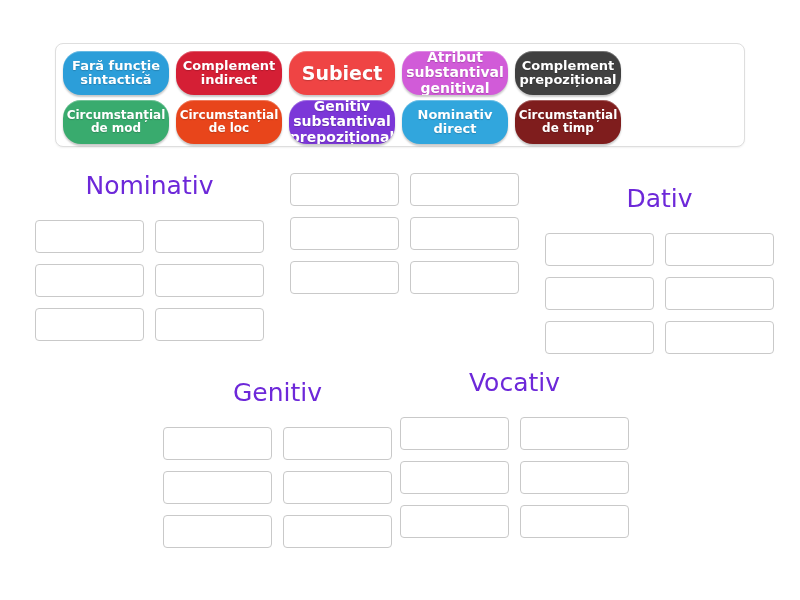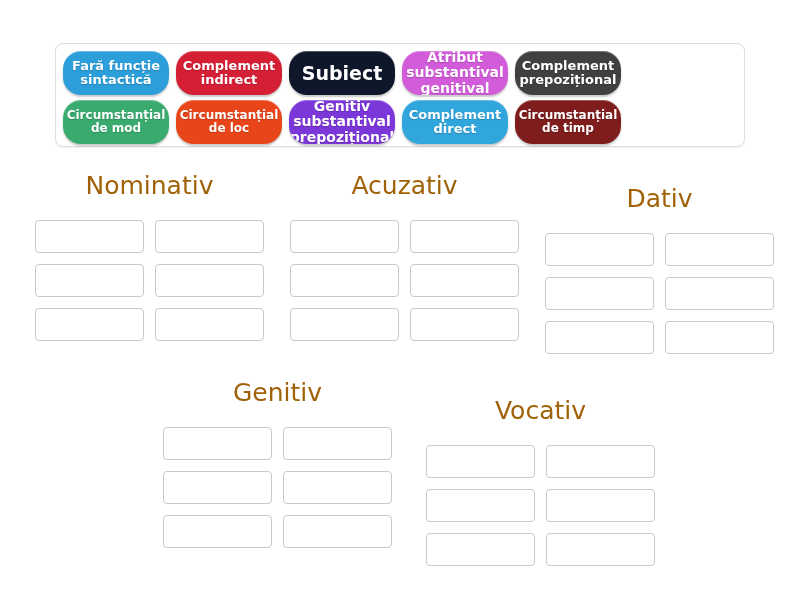--- a/index.html
+++ b/index.html
@@ -69,21 +69,21 @@
     height: 44px;
   }
 
   
   .group {
     position: absolute;
   }
   .group-title {
     font-size: 25px;
     font-weight: normal;
-    color: #a16207;
+    color: #6d28d9;
     text-align: center;
     line-height: 1;
     margin: 0 0 22px 0;
     white-space: nowrap;
   }
   .slot-grid {
     display: flex;
     flex-wrap: wrap;
     gap: 11px 11px;
     width: 229px;
@@ -102,21 +102,21 @@
 
 <div id="word-bank">
 
   <div class="bank-row">
     <div class="tile" style="background: rgb(44, 158, 217);">
       <span class="tile-text fs-13">Fară funcție sintactică</span>
     </div>
     <div class="tile" style="background: rgb(213, 31, 53);">
       <span class="tile-text fs-13">Complement indirect</span>
     </div>
-    <div class="tile" style="background: #0f172a;">
+    <div class="tile" style="background: #ef4444;">
       <span class="tile-text fs-19">Subiect</span>
     </div>
     <div class="tile" style="background: rgb(209, 91, 216);">
       <span class="tile-text fs-11">Atribut substantival genitival</span>
     </div>
     <div class="tile" style="background: #404040;">
       <span class="tile-text fs-13">Complement prepozițional</span>
     </div>
   </div>
 
@@ -124,21 +124,21 @@
     <div class="tile" style="background: rgb(57, 171, 110); align-items: center;">
       <span class="tile-text fs-12">Circumstanțial de mod</span>
     </div>
     <div class="tile" style="background: rgb(232, 69, 27);">
       <span class="tile-text fs-12">Circumstanțial de loc</span>
     </div>
     <div class="tile" style="background: rgb(124, 55, 216);">
       <span class="tile-text fs-11">Genitiv substantival prepozițional</span>
     </div>
     <div class="tile" style="background: rgb(49, 166, 221);">
-      <span class="tile-text fs-13">Complement direct</span>
+      <span class="tile-text fs-13">Nominativ direct</span>
     </div>
     <div class="tile" style="background: #7f1d1d;">
       <span class="tile-text fs-12">Circumstanțial de timp</span>
     </div>
     <div class="tile-spacer"></div>
   </div>
 
 </div>
 
 <div class="group" style="left:35px; top:173px;">
@@ -147,21 +147,20 @@
     <div class="slot"></div>
     <div class="slot"></div>
     <div class="slot"></div>
     <div class="slot"></div>
     <div class="slot"></div>
     <div class="slot"></div>
   </div>
 </div>
 
 <div class="group" style="left:290px; top:173px;">
-  <div class="group-title">Acuzativ</div>
   <div class="slot-grid">
     <div class="slot"></div>
     <div class="slot"></div>
     <div class="slot"></div>
     <div class="slot"></div>
     <div class="slot"></div>
     <div class="slot"></div>
   </div>
 </div>
 
@@ -182,21 +181,21 @@
   <div class="slot-grid">
     <div class="slot"></div>
     <div class="slot"></div>
     <div class="slot"></div>
     <div class="slot"></div>
     <div class="slot"></div>
     <div class="slot"></div>
   </div>
 </div>
 
-<div class="group" style="left:426px; top:370px;margin-top:28px;">
+<div class="group" style="left:400px; top:370px;">
   <div class="group-title">Vocativ</div>
   <div class="slot-grid">
     <div class="slot"></div>
     <div class="slot"></div>
     <div class="slot"></div>
     <div class="slot"></div>
     <div class="slot"></div>
     <div class="slot"></div>
   </div>
 </div>

